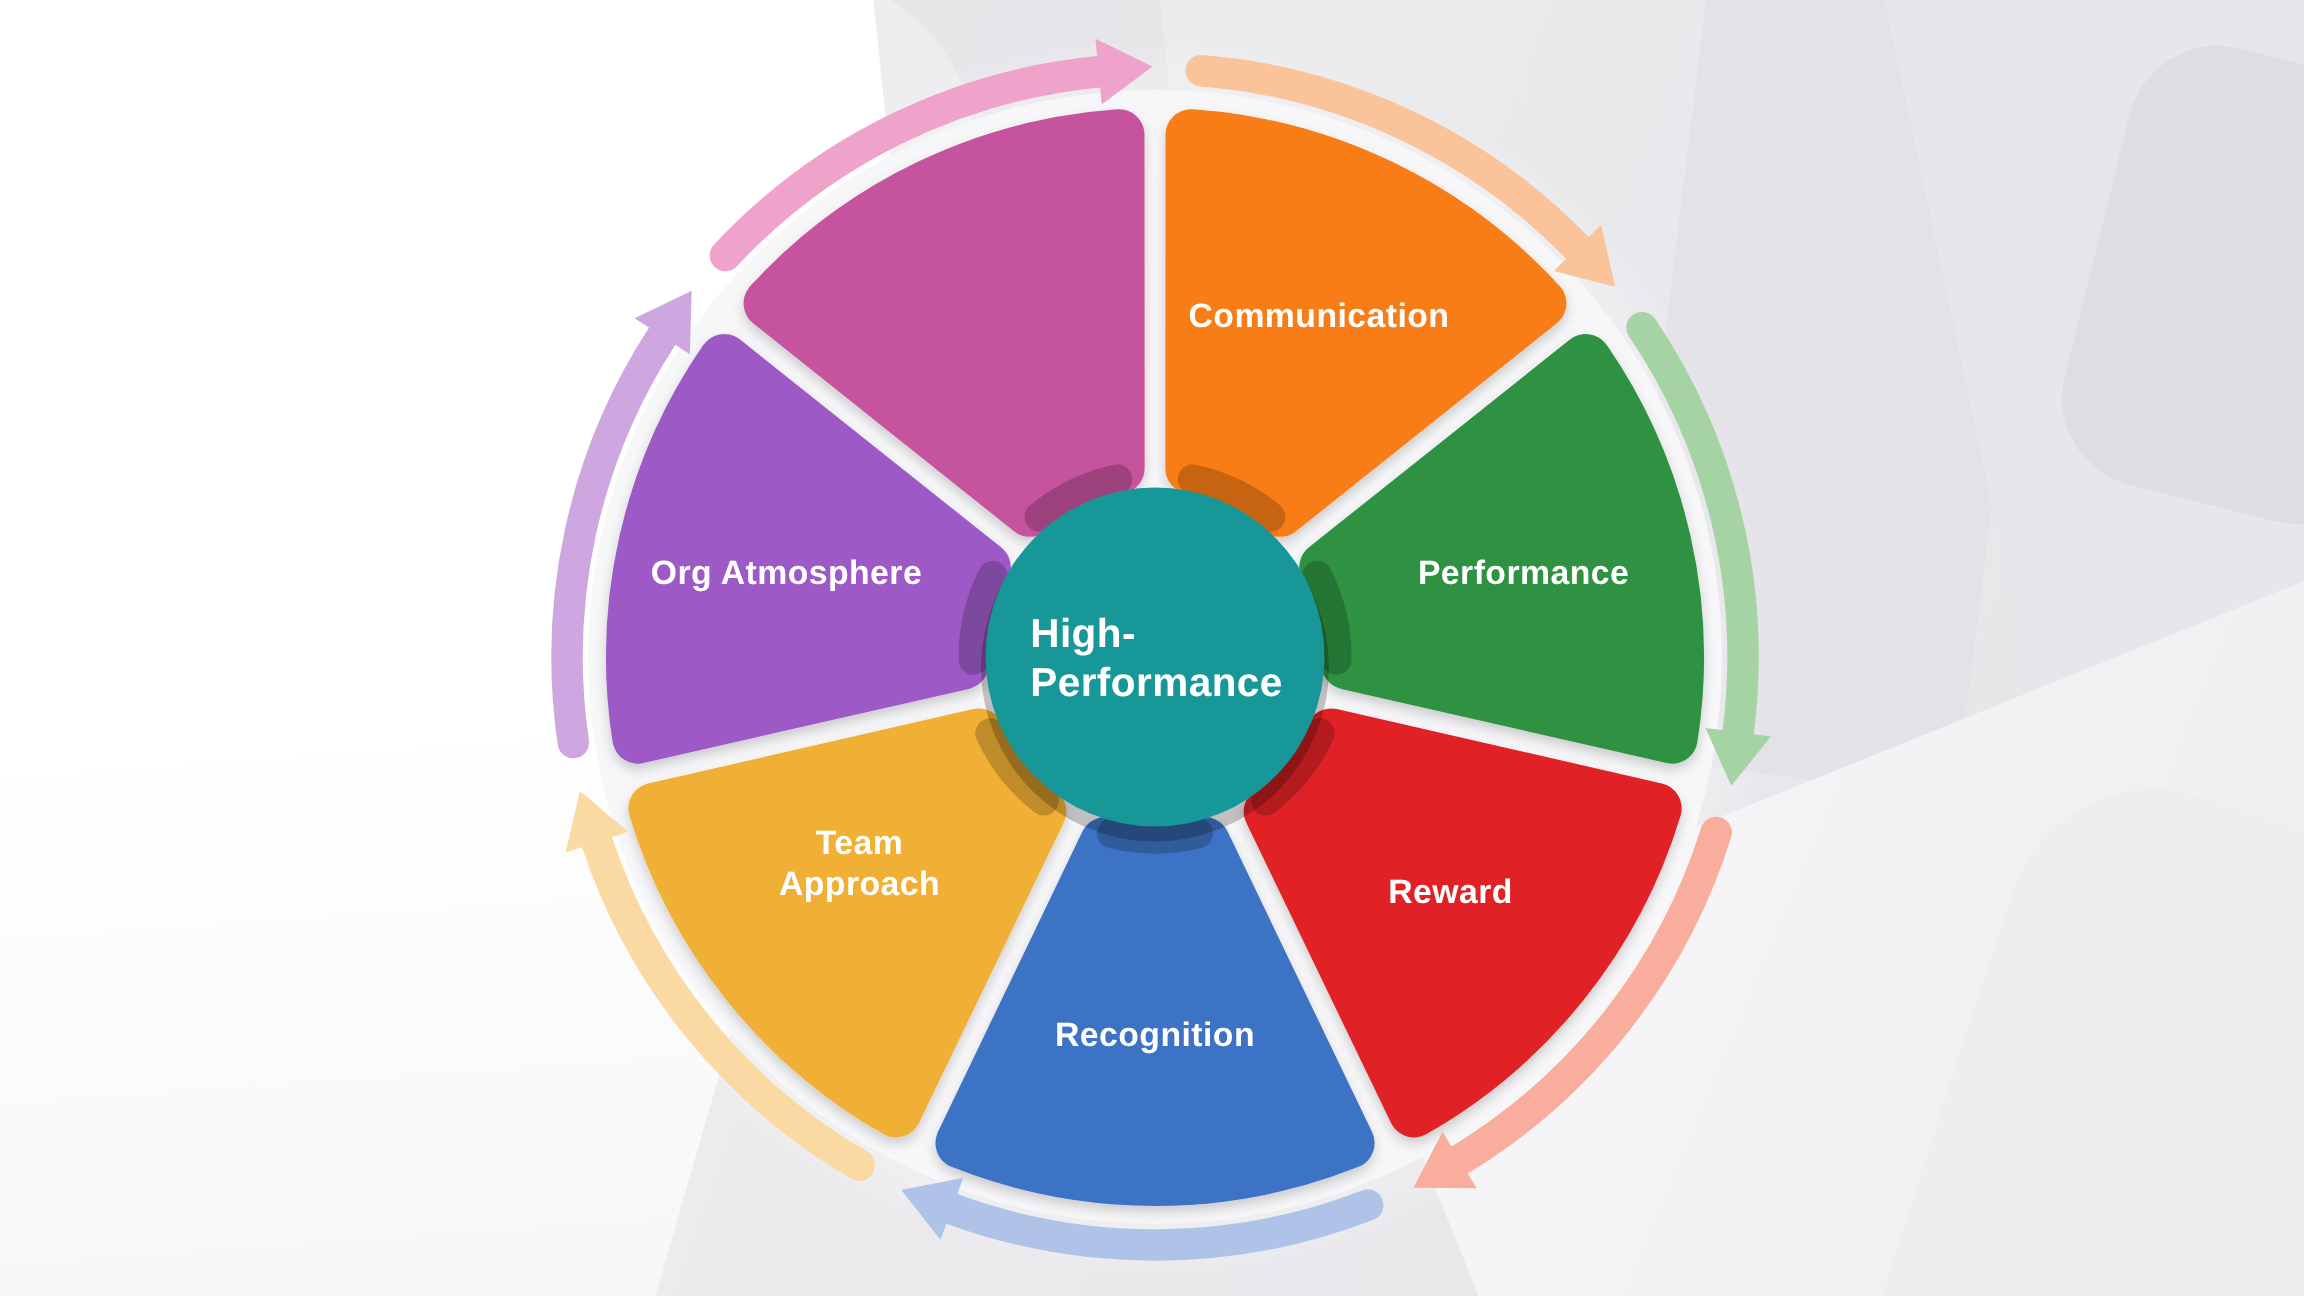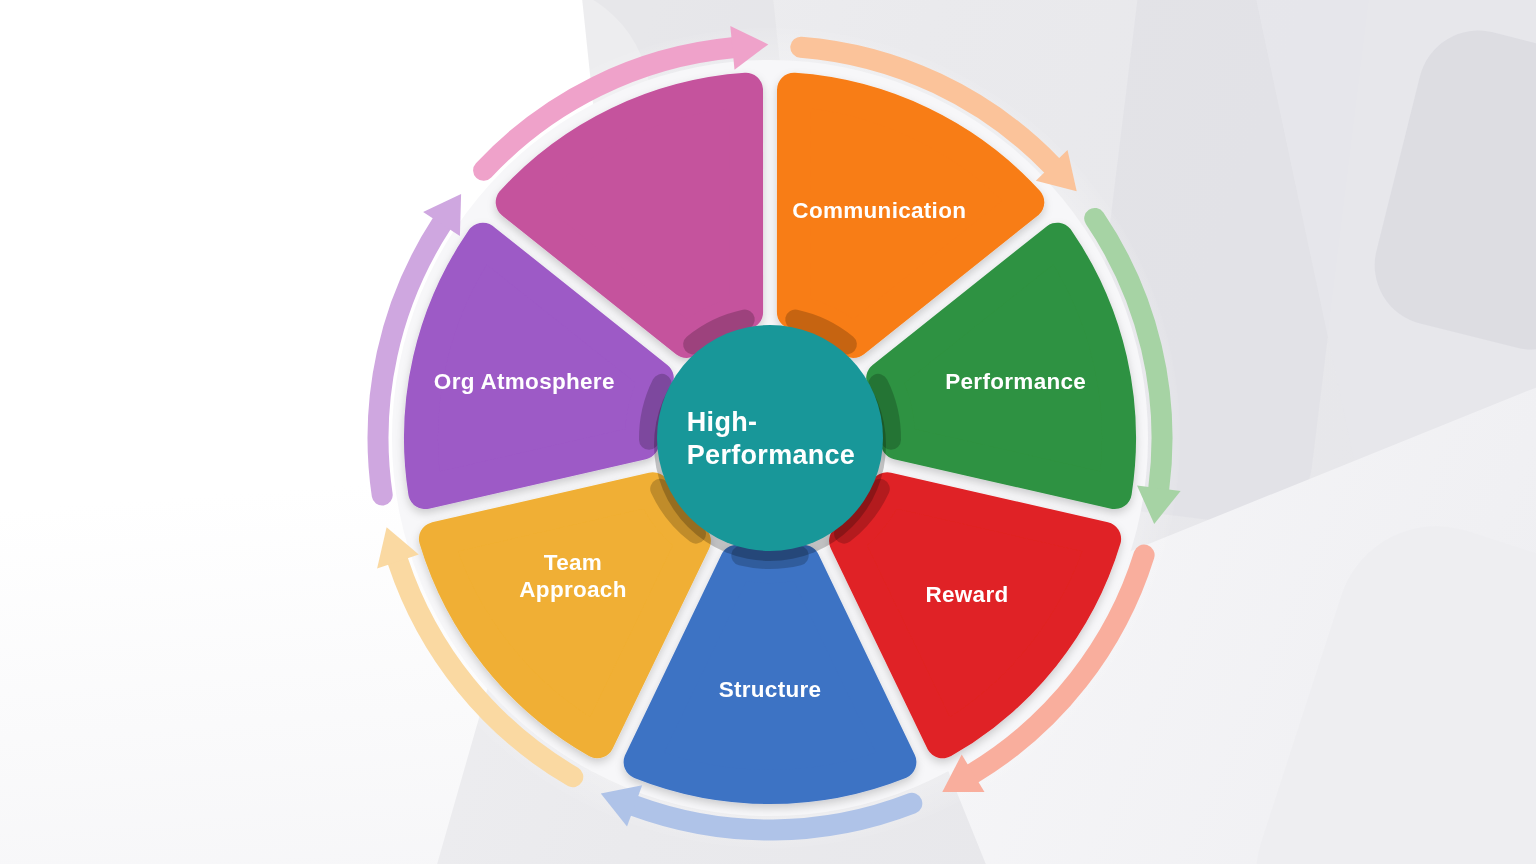--- a/index.html
+++ b/index.html
@@ -112,21 +112,21 @@
           <path d="M483.6,170.3 A392 392 0 0 1 732.4,47.8" fill="none" stroke="#EFA2CA" stroke-width="21" stroke-linecap="round"></path>
           <polygon points="768.3,44.4 730.3,25.9 734.5,69.7" fill="#EFA2CA"></polygon>
         </g>
       </g>
     </svg>
 
   <div class="labels">
       <div class="seg-label" style="left: 879.3px; top: 211px;">Communication</div>
       <div class="seg-label" style="left: 1015.7px; top: 381.9px;">Performance</div>
       <div class="seg-label" style="left: 967px; top: 595.1px;">Reward</div>
-      <div class="seg-label" style="left: 770px; top: 690px;">Structure</div>
+      <div class="seg-label" style="left: 770px; top: 690px;">Recognition</div>
       <div class="seg-label" style="left: 573px; top: 576px;">Team
 Approach</div>
       <div class="seg-label" style="left: 524.3px; top: 381.9px;">Org Atmosphere</div>
     </div>
 
   <div class="hub-label">
     <span>High-</span>
     <span>Performance</span>
   </div>
 </div>

